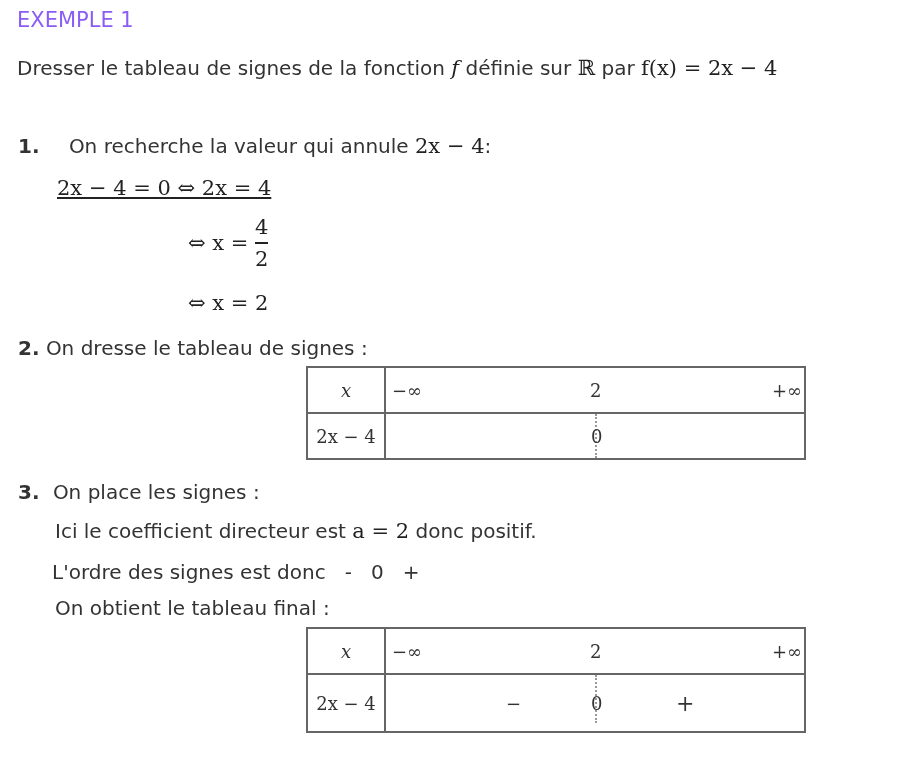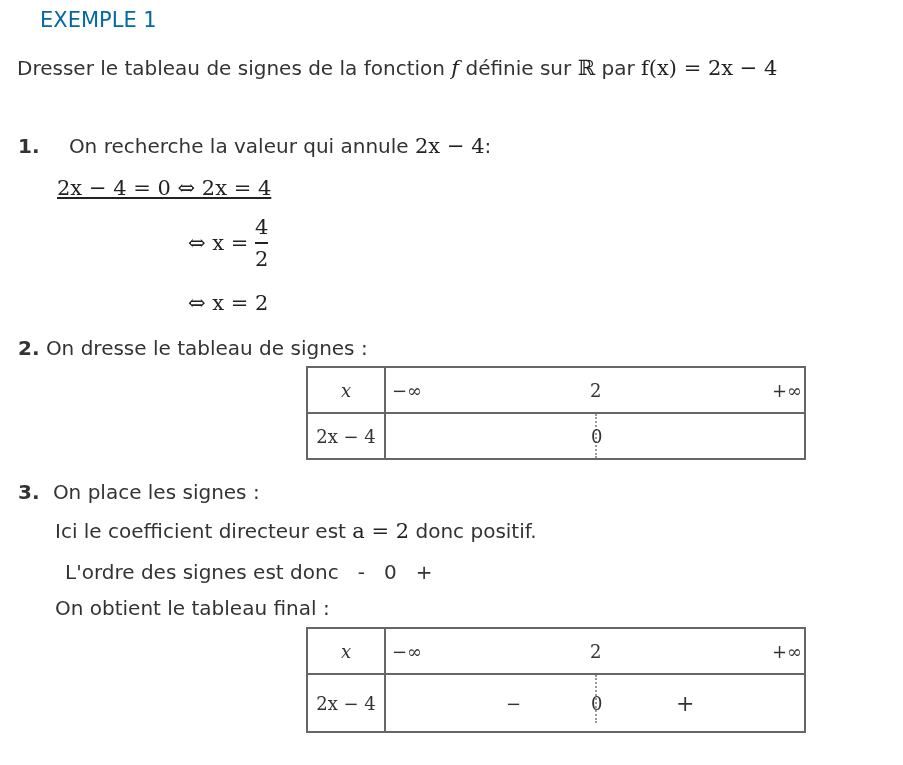--- a/index.html
+++ b/index.html
@@ -1,19 +1,19 @@
 <!DOCTYPE html>
 <html><head>
 <meta charset="utf-8">
 <style>
   html, body { margin:0; padding:0; background:#ffffff; }
   body { width:903px; height:765px; position:relative; overflow:hidden;
          font-family:"DejaVu Sans", sans-serif; color:#333333; }
   .abs { position:absolute; white-space:nowrap; }
-  .title { left:17px; top:8px; font-size:21px; color:#0369a1; letter-spacing:0px;margin-left:23px; }
+  .title { left:17px; top:8px; font-size:21px; color:#8b5cf6; letter-spacing:0px; }
   .txt { font-size:20px; color:#333; }
   .math { font-family:"DejaVu Serif", serif; font-size:21px; color:#222; }
   .mi { font-style:italic; }
   .num { font-weight:bold; color:#333; }
   .frac { display:inline-block; vertical-align:middle; text-align:center; }
   .frac span { display:block; line-height:26px; }
   .frac .bar { border-top:2px solid #222; height:0; line-height:0; margin:2px 0; }
   table.sign { position:absolute; border-collapse:collapse; border:2px solid #666; }
   table.sign td { border:2px solid #666; padding:0; height:44px; position:relative;
                   font-family:"DejaVu Serif", serif; font-size:18px; color:#333; }
@@ -84,21 +84,21 @@
 
 <div class="abs txt" style="left:18px; top:480px;">
   <span class="num">3.</span>
   <span style="margin-left:7px">On place les signes :</span>
 </div>
 <div class="abs txt" style="left:55px; top:519px;text-align:right;">
   <span>Ici le coefficient directeur est</span>
   <span class="math">a = 2</span>
   <span>donc positif.</span>
 </div>
-<div class="abs txt" style="left:65px; top:560px; white-space:pre;text-align:center;">L'ordre des signes est donc   -   0   +</div>
+<div class="abs txt" style="left:52px; top:560px; white-space:pre;text-align:center;">L'ordre des signes est donc   -   0   +</div>
 <div class="abs txt" style="left:55px; top:596px;">On obtient le tableau final :</div>
 
 <table class="sign" style="left:306px; top:627px;">
   <tbody>
       <tr>
     <td class="head"><span class="mi">x</span></td>
     <td class="body">
       <div class="cellin">
         <span class="lbl" style="left:6px">−∞</span>
         <span class="lbl" style="left:204px">2</span>

